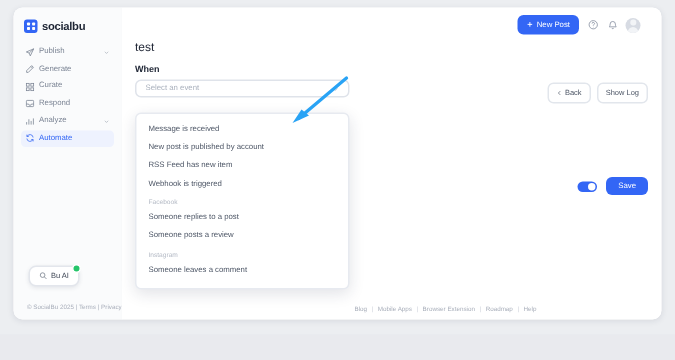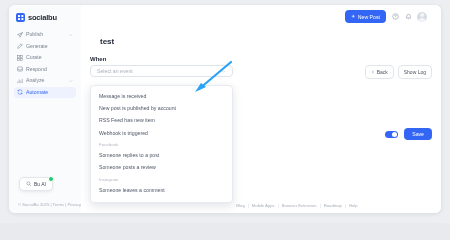--- a/index.html
+++ b/index.html
@@ -198,23 +198,23 @@
     white-space: nowrap;
   }
 
   
   .content {
     padding: 0 9px;
     position: relative;
   }
   .page-title {
     font-size: 8px;
-    font-weight: bold;
+    font-weight: normal;
     color: #1d2433;
-    margin: 10px;
+    margin: 0;
     line-height: 1;
   }
   .section-label {
     font-size: 6px;
     font-weight: bold;
     color: #1d2433;
     margin: 8px 0 0 0;
     line-height: 1;
   }
 

